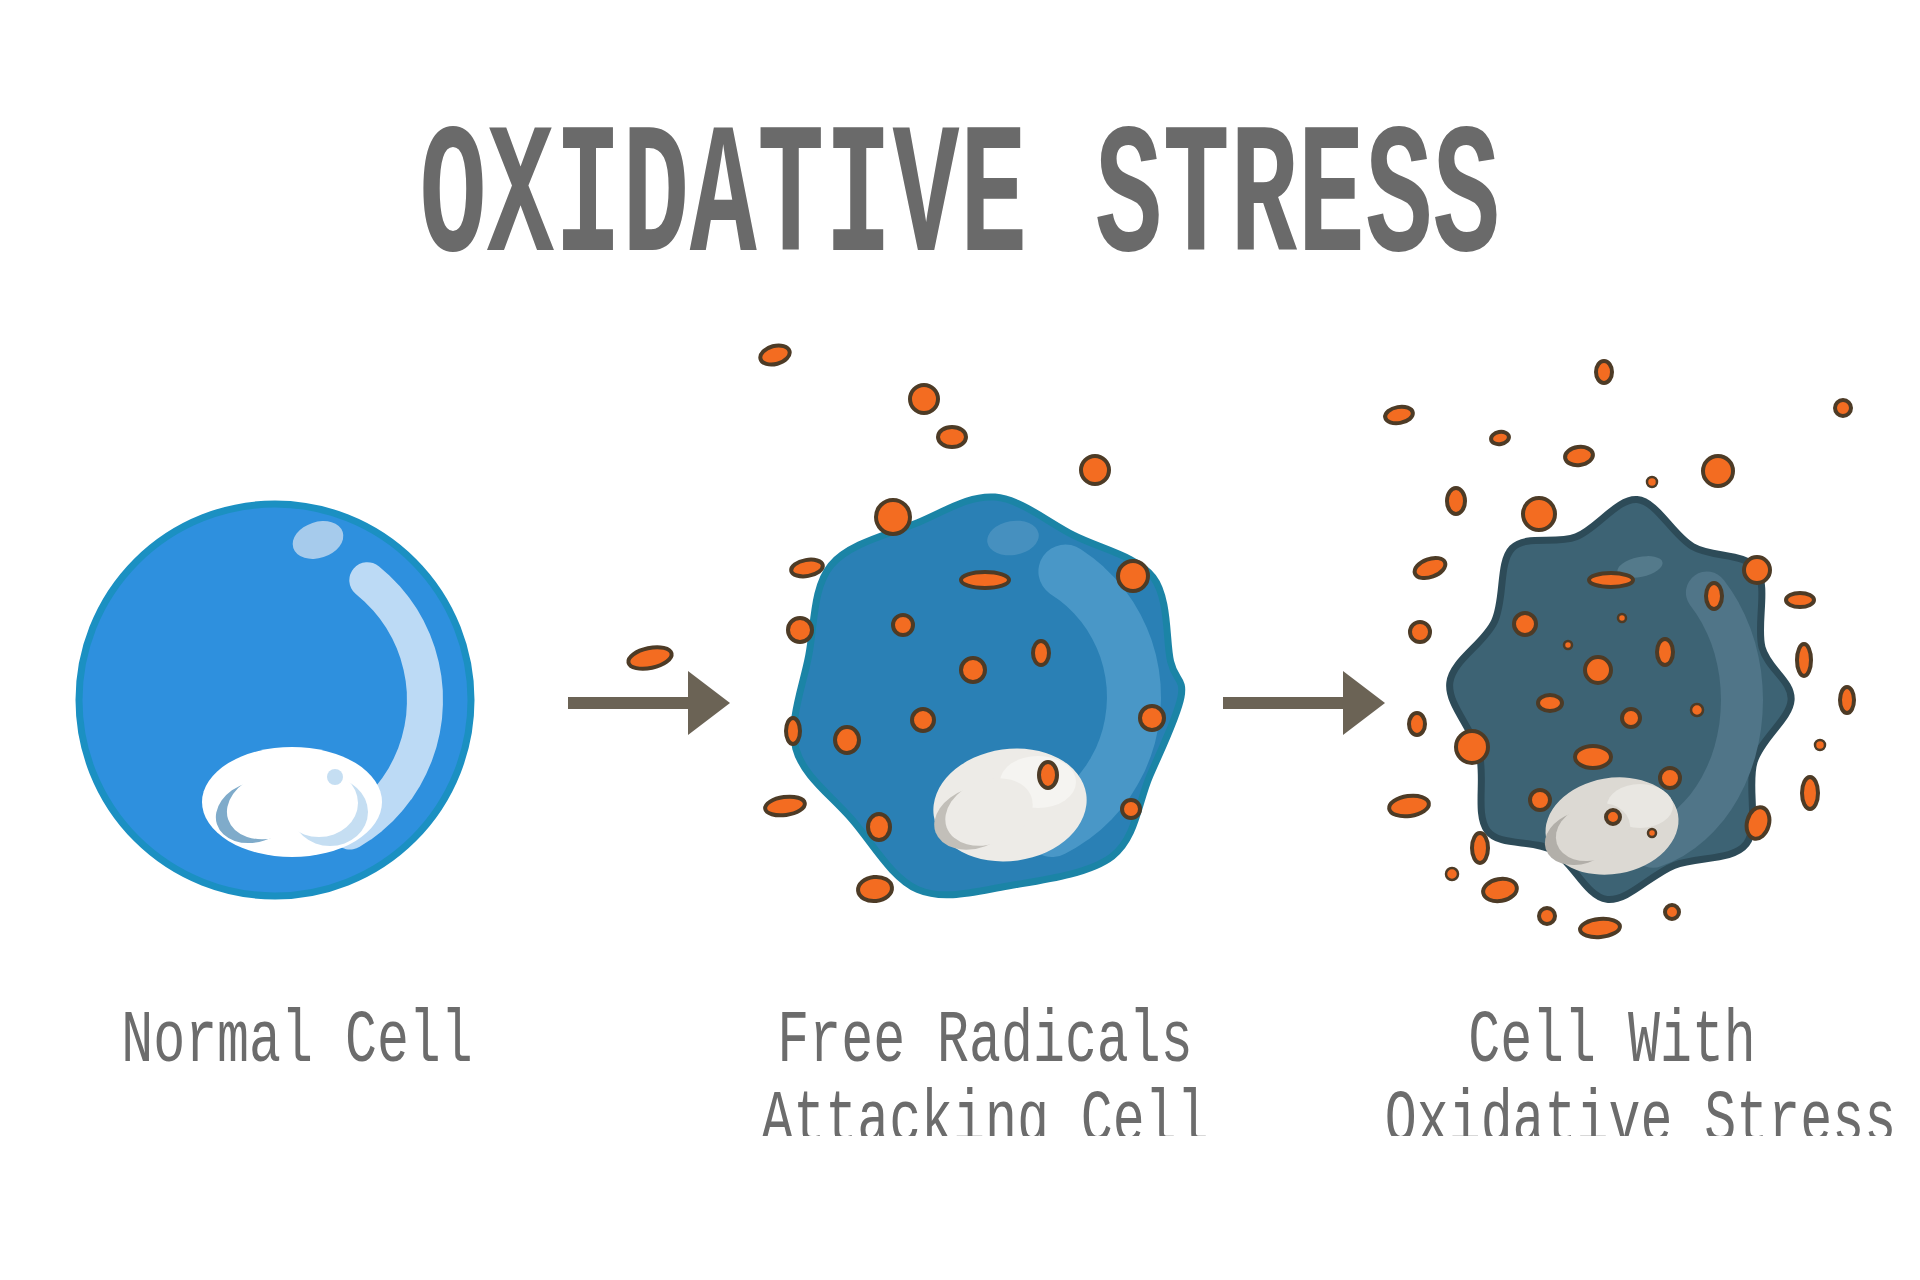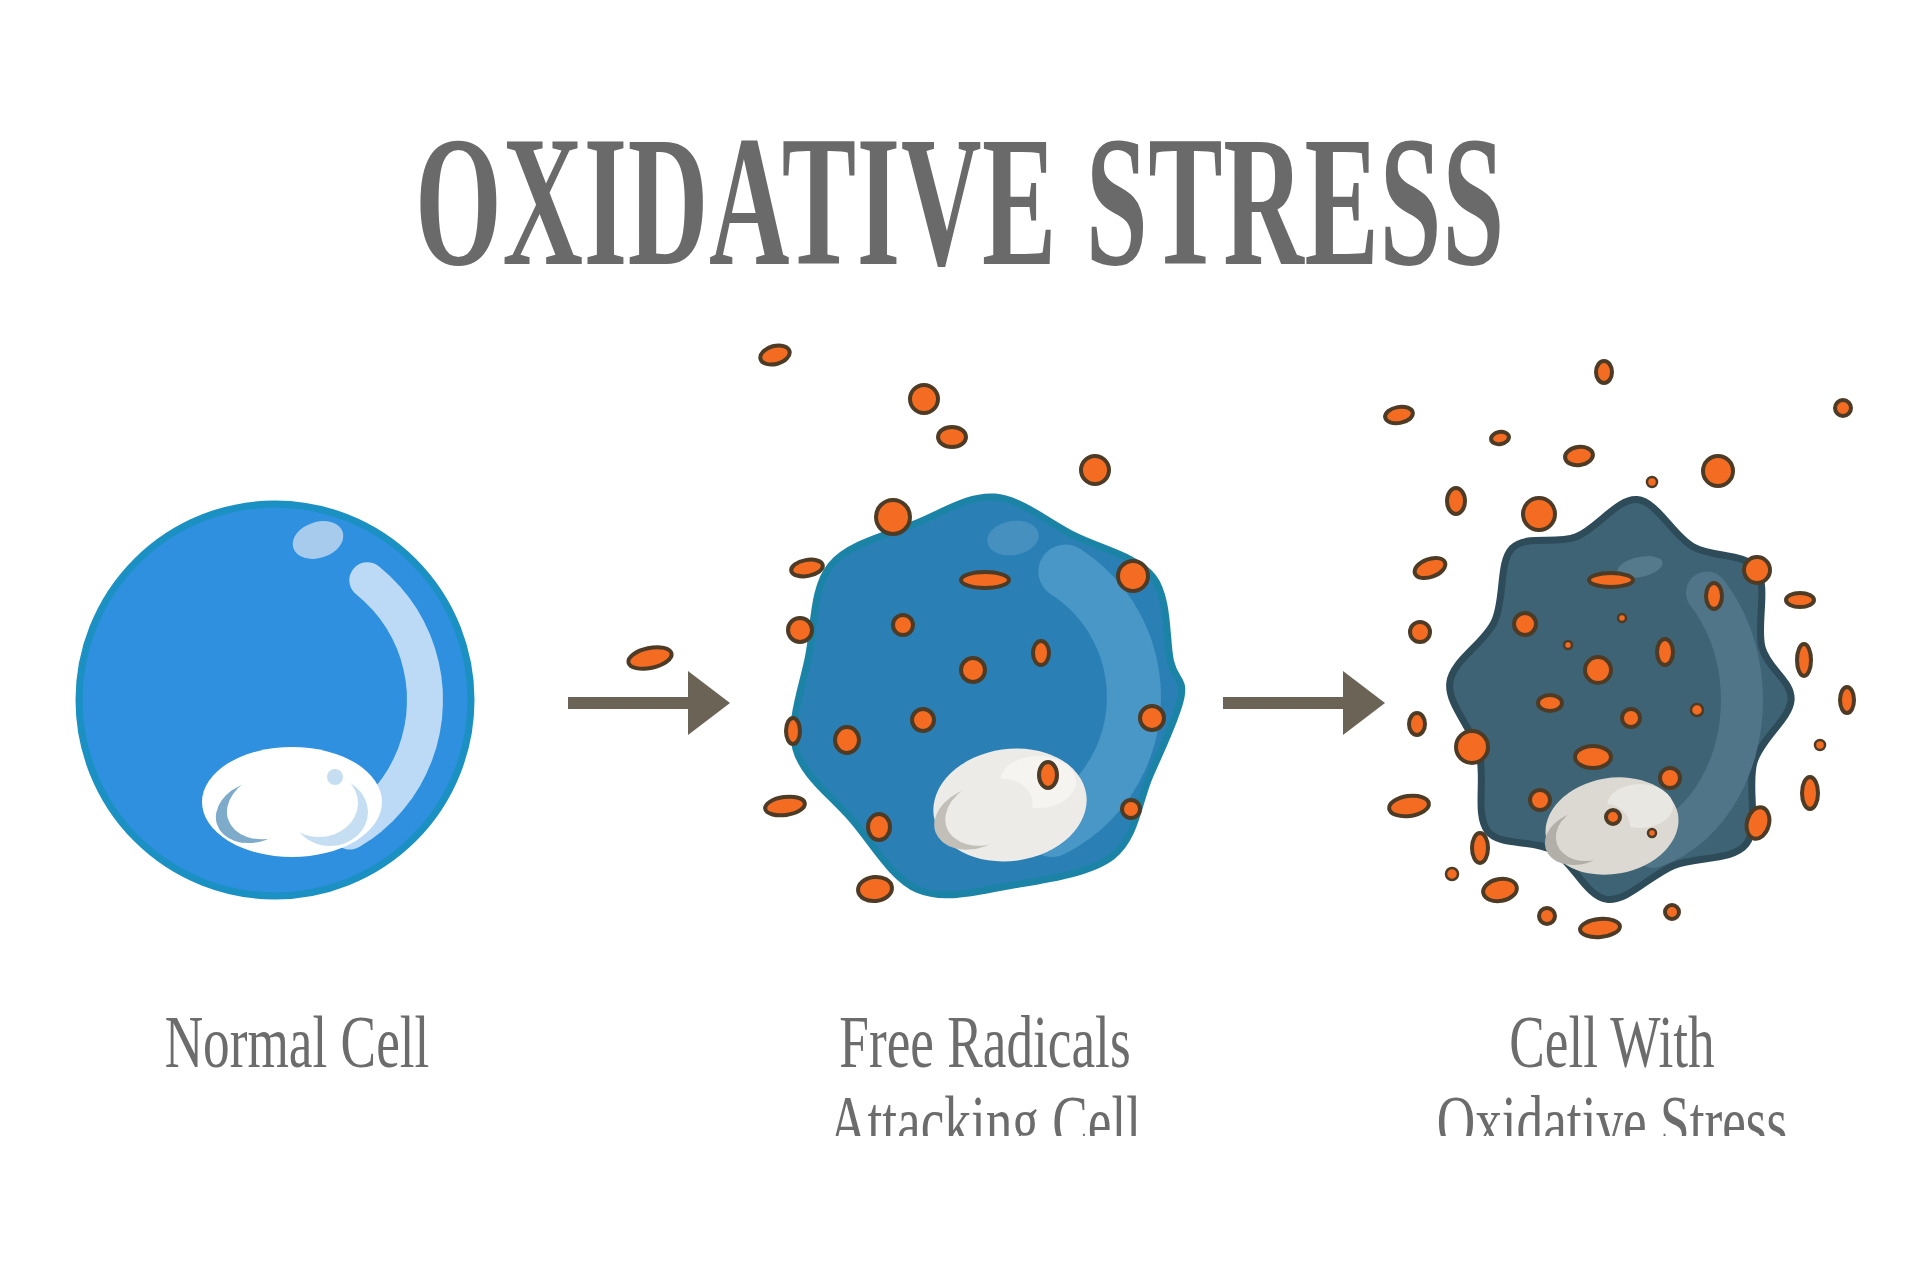--- a/index.html
+++ b/index.html
@@ -1,18 +1,18 @@
 <!DOCTYPE html>
 <html style="--bg: #ffffff; --title-c: #6a6a6a; --label-c: #6c6c6c; --arrow-c: #6b6355; --rad-f: #f36c21; --rad-s: #4d3b26; --c1-fill: #2e90de; --c1-stroke: #1b90c2; --c1-hl: #bcdaf5; --c1-glint: #a6cbec; --c1-nuc: #ffffff; --c1-nuc-sh: #7fabca; --c1-nuc-tint: #c5def2; --c2-fill: #2a80b5; --c2-stroke: #1b84a6; --c2-hl: #4997c7; --c2-glint: #4690bf; --c2-nuc: #edebe7; --c2-nuc-sh: #c2bfb9; --c3-fill: #3d6374; --c3-stroke: #2d4b58; --c3-hl: #507588; --c3-glint: #547a8b; --c3-nuc: #dcd9d3; --c3-nuc-sh: #b2afa9;"><head>
 <meta charset="utf-8">
 <style>
   html,body{margin:0;padding:0;background:#fff;}
   .canvas{
     position:relative;width:1920px;height:1136px;background:var(--bg,#fff);
-    overflow:hidden;font-family:Liberation Serif, serif;
+    overflow:hidden;font-family:Liberation Mono, monospace;
   }
   .scene{position:absolute;left:0;top:0;width:1920px;height:1280px;}
   .title{
     position:absolute;top:108px;left:0;width:1920px;text-align:center;
     font-size:186px;font-weight:700;line-height:1;color:var(--title-c,#6a6a6a);
     transform:scaleX(0.60);white-space:nowrap;letter-spacing:1px;
   }
   .label{
     position:absolute;top:1002px;width:640px;text-align:center;
     font-size:75px;font-weight:400;line-height:80px;color:var(--label-c,#6c6c6c);

